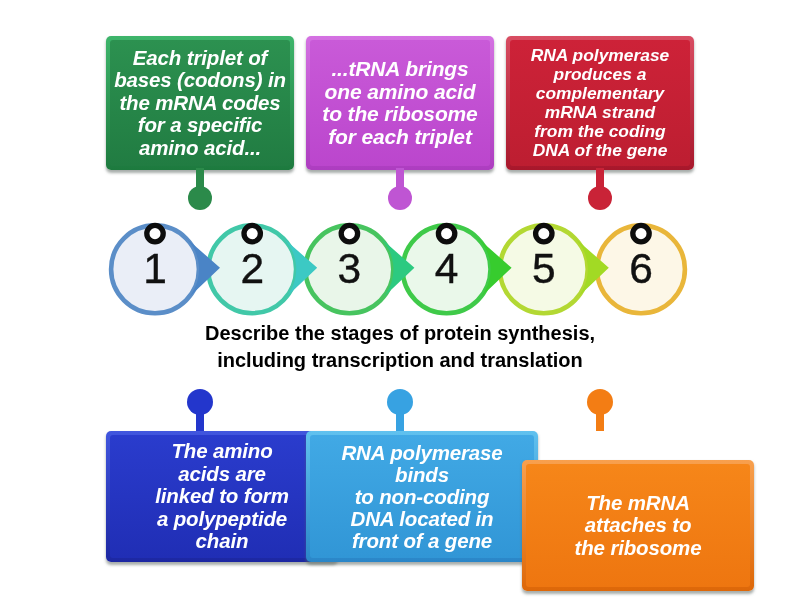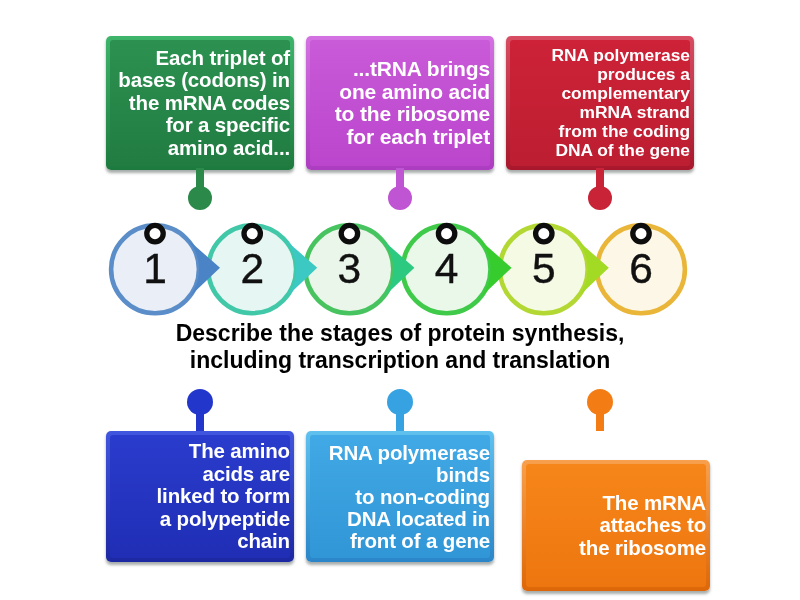--- a/index.html
+++ b/index.html
@@ -1,40 +1,40 @@
 <!DOCTYPE html>
 <html><head>
 <meta charset="utf-8">
 <style>
 html,body{margin:0;padding:0;}
 body{width:800px;height:600px;position:relative;background:#ffffff;overflow:hidden;
      font-family:"Liberation Sans",sans-serif;}
 .box{position:absolute;width:188px;height:134px;border-radius:5px;
      box-shadow:0 2.5px 3px rgba(95,105,100,0.55);}
 .box .in{position:absolute;left:4px;top:4px;right:4px;bottom:4px;border-radius:3px;
-     display:flex;align-items:center;justify-content:center;text-align:right;
-     color:#fff;font-weight:bold;}
+     display:flex;align-items:center;justify-content:center;text-align:center;
+     color:#fff;font-weight:bold;font-style:italic;}
 .box .t{width:100%;}
-.bb{height:131px;}
+.bb{height:131px;padding-left:44px;}
 .b1{left:106px;top:36px;background:linear-gradient(180deg,#3eb56b 0%,#1d7a3e 100%);}
 .b1 .in{background:linear-gradient(180deg,#2c9150 0%,#217c42 100%);font-size:20.5px;line-height:22.5px;letter-spacing:-0.15px;}
 .b2{left:306px;top:36px;background:linear-gradient(180deg,#d471e2 0%,#ad3dc0 100%);}
 .b2 .in{background:linear-gradient(180deg,#c95ad8 0%,#bb46cd 100%);font-size:21px;line-height:22.5px;letter-spacing:-0.15px;}
 .b3{left:506px;top:36px;background:linear-gradient(180deg,#d84d62 0%,#a8172b 100%);}
 .b3 .in{background:linear-gradient(180deg,#cd2238 0%,#bd1e31 100%);font-size:17.4px;line-height:19px;}
 .b4{left:106px;top:431px;background:linear-gradient(180deg,#4156de 0%,#1c27a2 100%);}
 .b4 .in{background:linear-gradient(180deg,#2a3ccd 0%,#202eb5 100%);font-size:20.5px;line-height:22.5px;letter-spacing:-0.15px;}
 .b5{left:306px;top:431px;background:linear-gradient(180deg,#60c1ef 0%,#2a86c8 100%);}
 .b5 .in{background:linear-gradient(180deg,#41a9e5 0%,#3196d6 100%);font-size:20.5px;line-height:22px;letter-spacing:-0.15px;}
 .b6{left:522px;top:431px;background:linear-gradient(180deg,#f8a04e 0%,#dd6708 100%);margin-top:29px;}
 .b6 .in{background:linear-gradient(180deg,#f68619 0%,#ee7610 100%);font-size:20.5px;line-height:22.5px;letter-spacing:-0.15px;}
 .stem{position:absolute;width:8px;}
 .pc{position:absolute;width:24.4px;height:24.4px;border-radius:50%;}
 .title{position:absolute;left:0;top:319.5px;width:800px;text-align:center;color:#000;
-       font-weight:bold;font-size:23px;line-height:27px;}
+       font-weight:bold;font-size:20px;line-height:27px;}
 </style>
 </head>
 <body>
 
 <div class="box b1">
     <div class="in">
       <div class="t">Each triplet of<br>bases (codons) in<br>the mRNA codes<br>for a specific<br>amino acid...</div>
     </div>
   </div>
 <div class="box b2">

